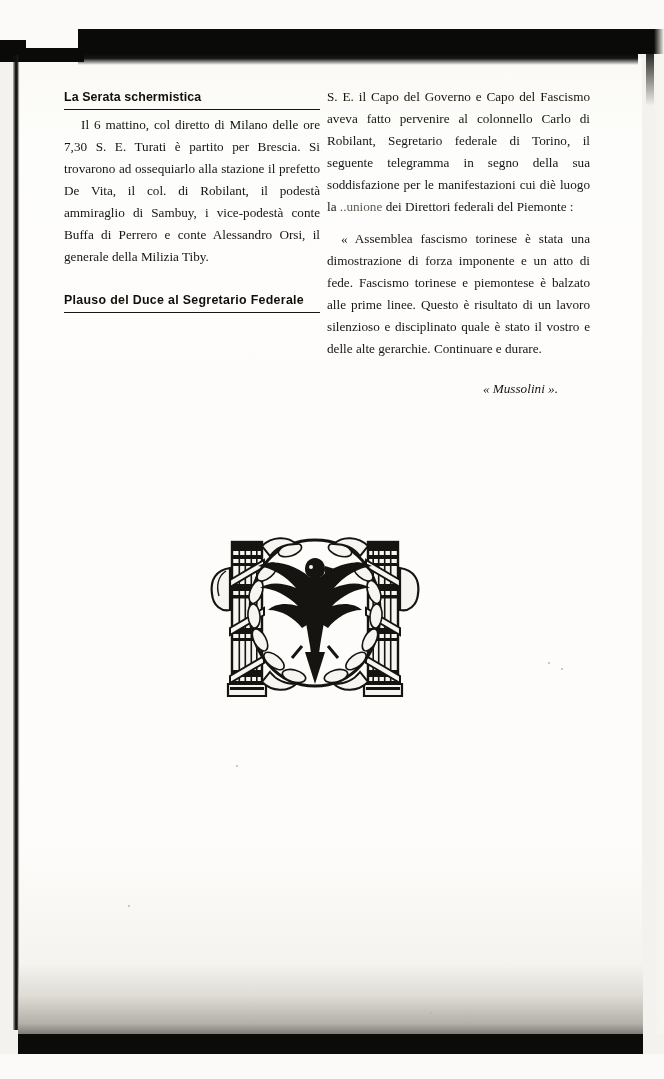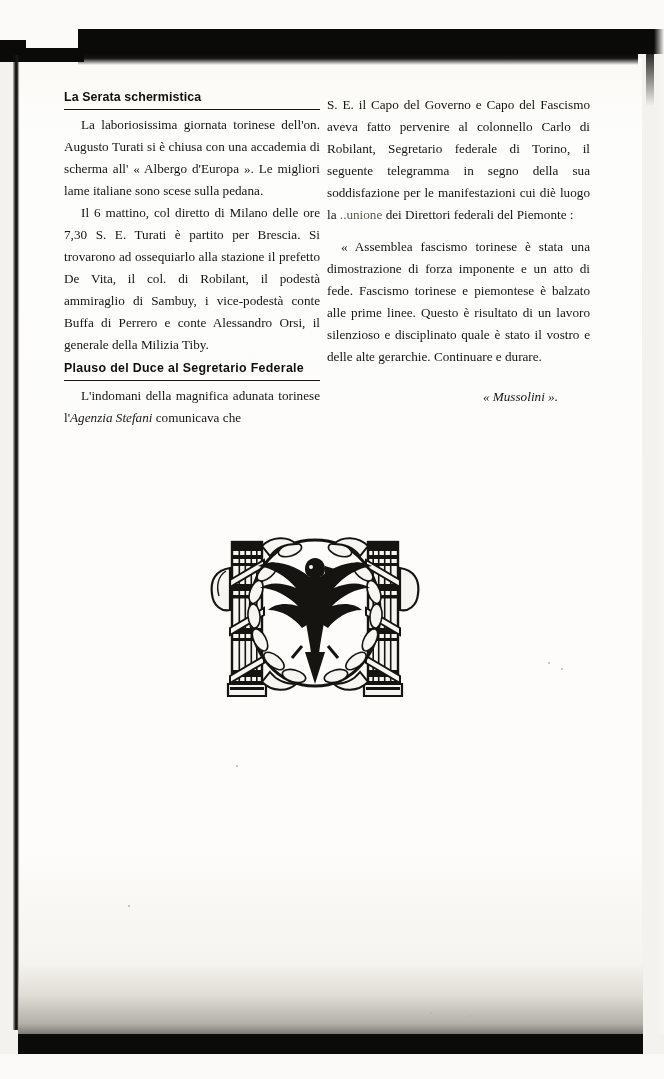--- a/index.html
+++ b/index.html
@@ -85,23 +85,23 @@
   .heading{
     font-family:"Liberation Sans", sans-serif;
     font-weight:bold;font-size:12.4px;letter-spacing:.1px;
     color:#100f0a;
     border-bottom:1.6px solid #17160f;
     padding-bottom:1px;margin:0 0 4px 0;
     display:block;
     text-align:left;
   }
   .heading.wide{letter-spacing:.3px;}
-  .heading.h2{margin-top:1px;}
+  .heading.h2{margin-top:21px;}
   p{margin:0;text-indent:17px;}
-  p.noindent{text-indent:0;margin-top:8px;}
+  p.noindent{text-indent:0;}
   .quote{margin-top:10px;}
   .quote p{text-indent:14px;}
   .sig{
     text-align:right;font-style:italic;margin-top:18px;text-indent:0;
     padding-right:32px;
   }
   .it{font-style:italic;}
   .faded{color:#5d5b52;}
   
   .emblem{
@@ -135,24 +135,22 @@
   <div class="frame-right-dark"></div>
   <div class="frame-right-edge"></div>
   <div class="frame-bottom-haze"></div>
   <div class="frame-bottom"></div>
   <div class="frame-bottom-white"></div>
 
   <div class="content">
 
     <div class="col left">
       <span class="heading">La Serata schermistica</span>
-      <p>La laboriosissima giornata torinese dell'on. Augusto Turati si è chiusa con una accademia di scherma all' « Albergo d'Europa ». Le migliori lame italiane sono scese sulla pedana.</p>
       <p>Il 6 mattino, col diretto di Milano delle ore 7,30 S. E. Turati è partito per Brescia. Si trovarono ad ossequiarlo alla stazione il prefetto De Vita, il col. di Robilant, il podestà ammiraglio di Sambuy, i vice-podestà conte Buffa di Perrero e conte Alessandro Orsi, il generale della Milizia Tiby.</p>
       <span class="heading h2 wide">Plauso del Duce al Segretario Federale</span>
-      <p><span>L'indomani della magnifica adunata torinese l'</span><span class="it">Agenzia Stefani</span><span> comunicava che</span></p>
     </div>
 
     <div class="col right">
       <p class="noindent"><span>S. E. il Capo del Governo e Capo del Fascismo aveva fatto pervenire al colonnello Carlo di Robilant, Segretario federale di Torino, il seguente telegramma in segno della sua soddisfazione per le manifestazioni cui diè luogo la </span><span class="faded">..unione</span><span> dei Direttori federali del Piemonte :</span></p>
 
       <div class="quote">
         <p>« Assemblea fascismo torinese è stata una dimostrazione di forza imponente e un atto di fede. Fascismo torinese e piemontese è balzato alle prime linee. Questo è risultato di un lavoro silenzioso e disciplinato quale è stato il vostro e delle alte gerarchie. Continuare e durare.</p>
         <p class="sig"><span>« </span><span class="it">Mussolini</span><span> ».</span></p>
       </div>
     </div>

